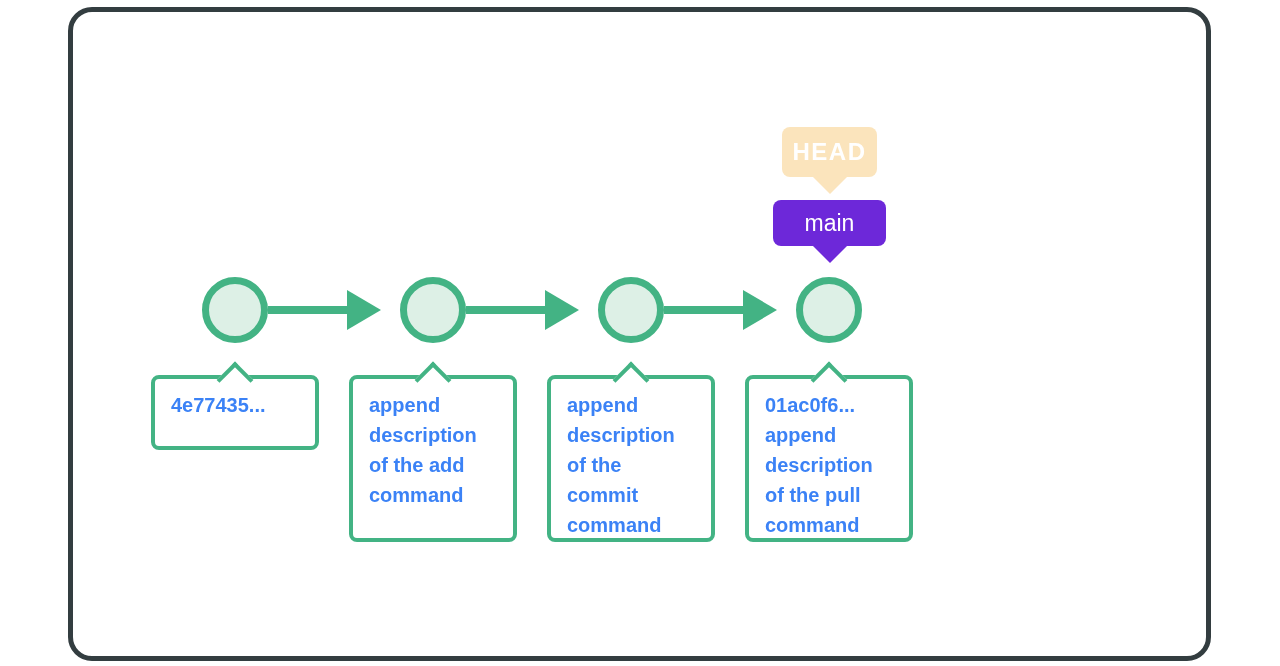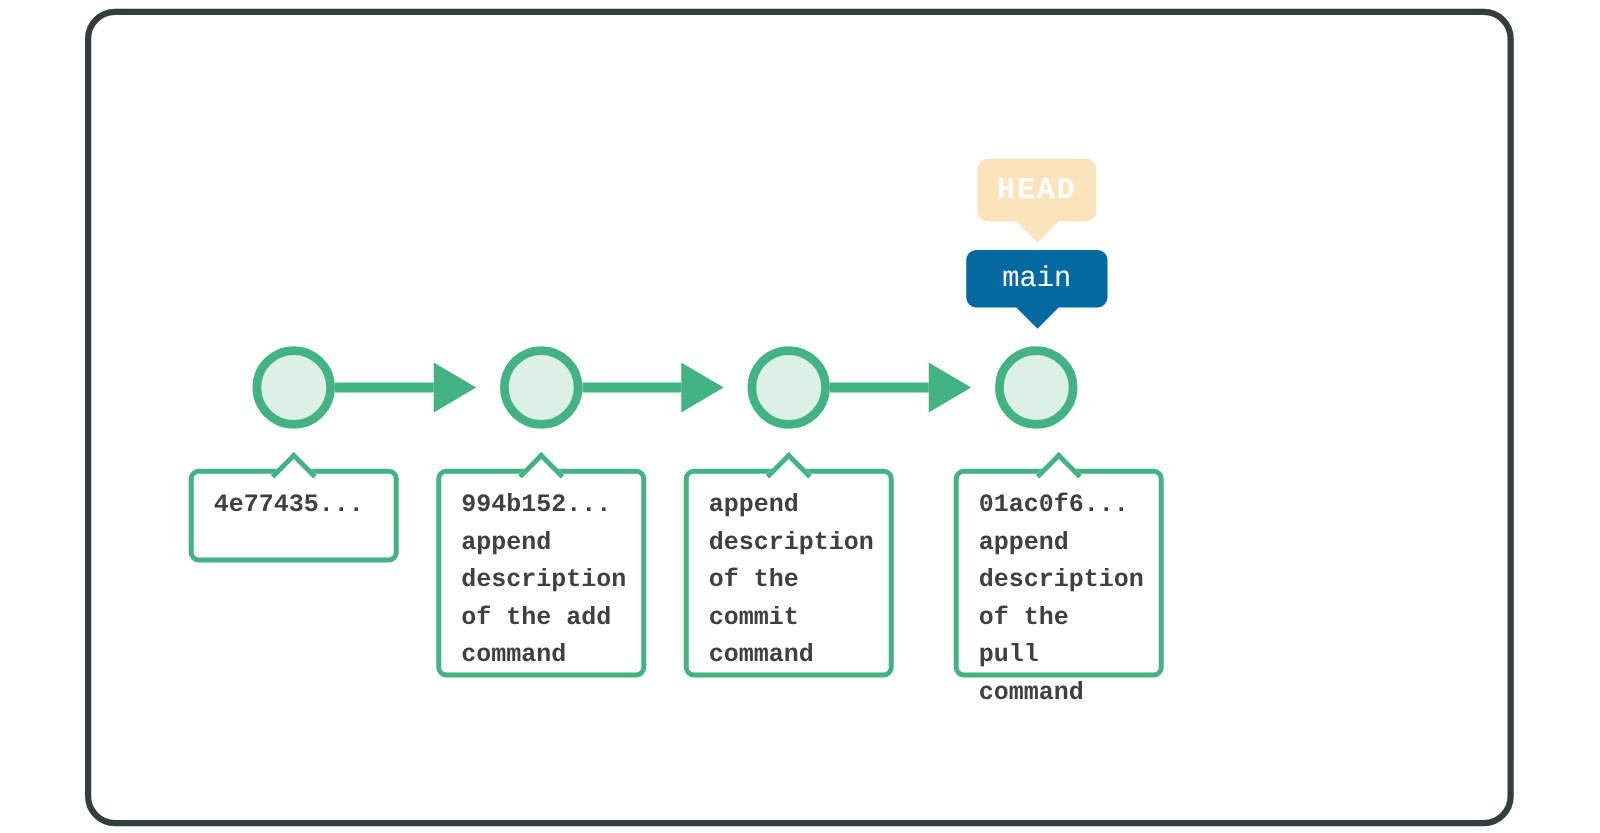--- a/index.html
+++ b/index.html
@@ -1,18 +1,18 @@
 <!DOCTYPE html>
 <html><head>
 <meta charset="utf-8">
 <style>
   html,body{margin:0;padding:0;background:#ffffff;}
   .page{
     position:relative;width:1280px;height:666px;background:#ffffff;overflow:hidden;
-    font-family:Liberation Mono, monospace;
+    font-family:Liberation Sans, sans-serif;
   }
   .frame{
     position:absolute;left:68px;top:7px;width:1143px;height:654px;
     box-sizing:border-box;border:5px solid #333d40;border-radius:24px;background:transparent;
   }
   
   .node{
     position:absolute;width:66px;height:66px;box-sizing:border-box;
     border:7px solid #43b384;border-radius:50%;background:#ddf0e6;top:277px;
   }
@@ -22,21 +22,21 @@
   }
   .arrow-head{
     position:absolute;top:290px;width:0;height:0;
     border-top:20px solid transparent;border-bottom:20px solid transparent;
     border-left:34px solid #43b384;
   }
   
   .callout{
     position:absolute;top:375px;width:168px;box-sizing:border-box;
     border:4px solid #43b384;border-radius:8px;background:#ffffff;
-    padding:11px 16px;color:#404040;font-size:20px;font-weight:700;line-height:30px;
+    padding:11px 16px;color:#3b82f6;font-size:20px;font-weight:700;line-height:30px;
   }
   .callout .notch{
     position:absolute;top:-12px;left:calc(50% - 13px);width:26px;height:26px;
     box-sizing:border-box;background:#ffffff;transform:rotate(45deg);
     border-top:4px solid #43b384;border-left:4px solid #43b384;
   }
   .callout .hash{position:relative;}
   .callout .msg{position:relative;white-space:pre-line;}
   
   .badge{
@@ -45,21 +45,21 @@
   }
   .badge .tail{
     position:absolute;width:24px;height:24px;left:calc(50% - 12px);bottom:-12px;
     background:inherit;transform:rotate(45deg);z-index:-1;
   }
   .badge-head{
     left:782px;top:127px;width:95px;height:50px;background:#fbe4bc;
     font-size:24px;font-weight:700;letter-spacing:1.5px;
   }
   .badge-branch{
-    left:773px;top:200px;width:113px;height:46px;background:#0369a1;
+    left:773px;top:200px;width:113px;height:46px;background:#6d28d9;
     font-size:23px;font-weight:400;
   }
   .badge,.callout,.node{z-index:1;}
   .badge-text{position:relative;}
 </style>
 </head>
 <body>
 
 <div class="page">
 
@@ -87,36 +87,35 @@
   <div class="arrow-shaft" style="left:664px;"></div>
   <div class="arrow-head" style="left:743px;"></div>
 
   <div class="callout" style="left:151px;height:75px;">
     <span class="notch"></span>
     <div class="hash">4e77435...</div>
   </div>
 
   <div class="callout" style="left:349px;height:167px;">
     <span class="notch"></span>
-    <div class="hash">994b152...</div>
     <div class="msg">append
 description
 of the add
 command</div>
   </div>
 
   <div class="callout" style="left:547px;height:167px;">
     <span class="notch"></span>
     <div class="msg">append
 description
 of the commit
 command</div>
   </div>
 
-  <div class="callout" style="left:763px;height:167px;">
+  <div class="callout" style="left:745px;height:167px;">
     <span class="notch"></span>
     <div class="hash">01ac0f6...</div>
     <div class="msg">append
 description
 of the pull
 command</div>
   </div>
 
 </div>
 

